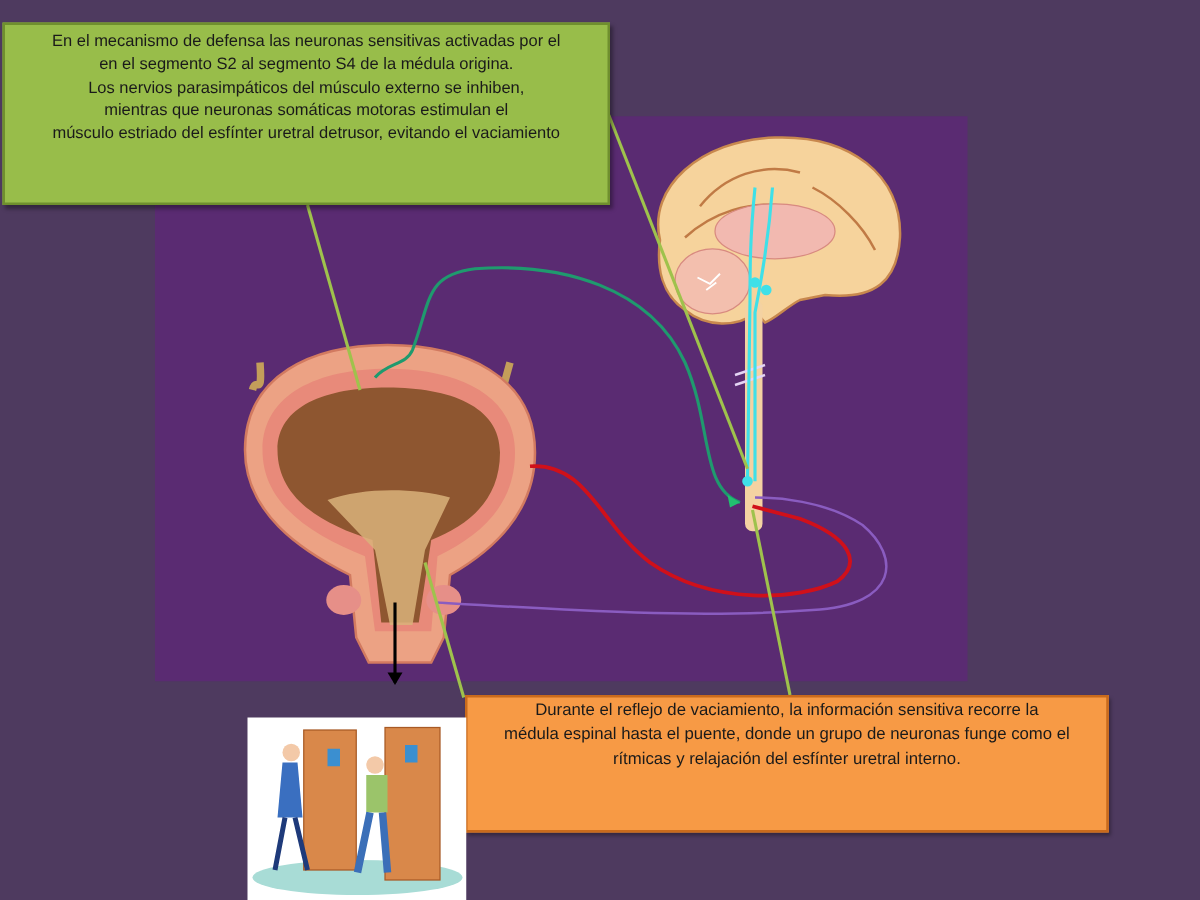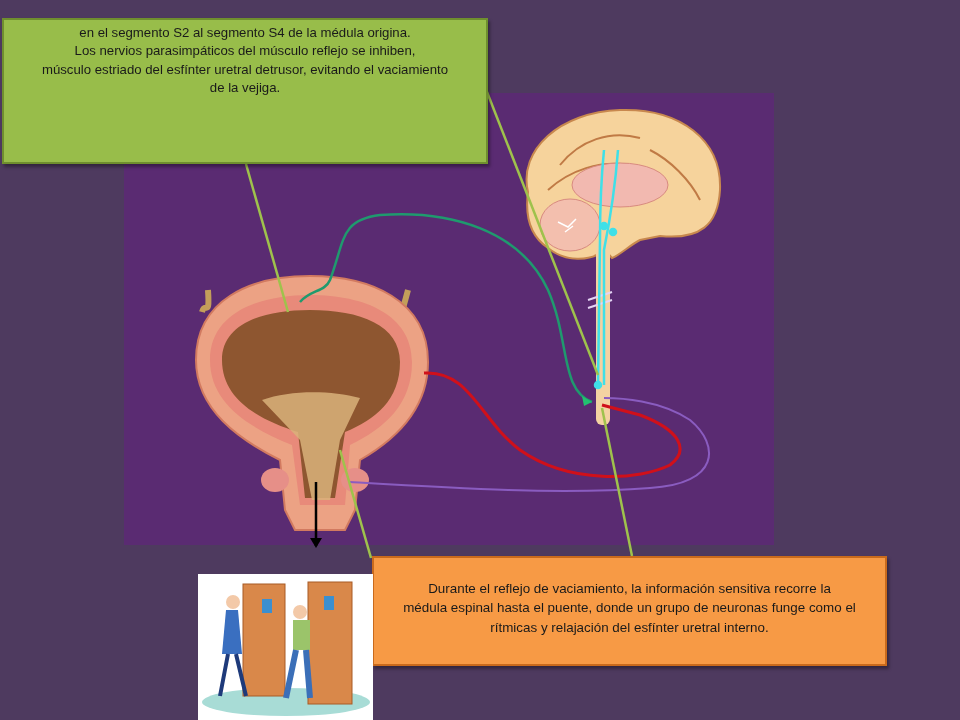--- a/index.html
+++ b/index.html
@@ -1,20 +1,20 @@
 <!DOCTYPE html>
 <html><head>
 <meta charset="utf-8">
 <style>
   html,body{margin:0;padding:0;}
   body{width:960px;height:720px;background:#4e3a5f;position:relative;overflow:hidden;font-family:"Liberation Sans",sans-serif;}
   .panel{position:absolute;left:124px;top:93px;width:650px;height:452px;background:#5a2b72;}
   .box{position:absolute;text-align:center;color:#1a1a1a;font-size:13.2px;line-height:18.3px;box-sizing:border-box;}
   .box-green{left:2px;top:18px;width:486px;height:146px;background:#98bd4a;border:2px solid #6f8f2e;padding:4px 6px;box-shadow:2px 3px 3px rgba(0,0,0,0.35);}
-  .box-orange{left:372px;top:556px;width:515px;height:110px;background:#f79a45;border:2px solid #c96a1c;padding:21px 6px;font-size:13.4px;line-height:19.4px;box-shadow:2px 3px 3px rgba(0,0,0,0.35);}
+  .box-orange{left:372px;top:556px;width:515px;height:110px;background:#f79a45;border:2px solid #c96a1c;padding:0 6px;font-size:13.4px;line-height:19.4px;box-shadow:2px 3px 3px rgba(0,0,0,0.35);}
   .cartoon{position:absolute;left:198px;top:574px;width:175px;height:146px;background:#ffffff;}
   svg{position:absolute;left:0;top:0;}
 </style>
 </head>
 <body>
 
 <div class="panel"></div>
 
 <svg width="960" height="720">
 
@@ -61,24 +61,25 @@
 
   <g stroke="#9fc24c" stroke-width="2.5" fill="none">
     <line x1="246" y1="164" x2="288" y2="312"></line>
     <line x1="487" y1="92" x2="598" y2="375"></line>
     <line x1="371" y1="558" x2="340" y2="450"></line>
     <line x1="632" y1="556" x2="602" y2="408"></line>
   </g>
 </svg>
 
 <div class="box box-green">
+  <div>En el mecanismo de defensa las  neuronas sensitivas  activadas por el</div>
   <div>en el segmento S2 al segmento S4 de la médula origina.</div>
-  <div>Los nervios parasimpáticos del músculo reflejo  se inhiben,</div>
+  <div>Los nervios parasimpáticos del músculo externo  se inhiben,</div>
+  <div>mientras que neuronas somáticas motoras estimulan el</div>
   <div>músculo estriado del esfínter uretral detrusor,  evitando el vaciamiento</div>
-  <div>de la vejiga.</div>
 </div>
 
 <div class="box box-orange">
   <div>Durante el reflejo de vaciamiento, la información sensitiva recorre la</div>
   <div>médula espinal hasta el puente, donde un grupo de neuronas funge como el</div>
   <div>rítmicas y relajación del esfínter uretral interno.</div>
 </div>
 
 <div class="cartoon">
   <svg width="175" height="146">

